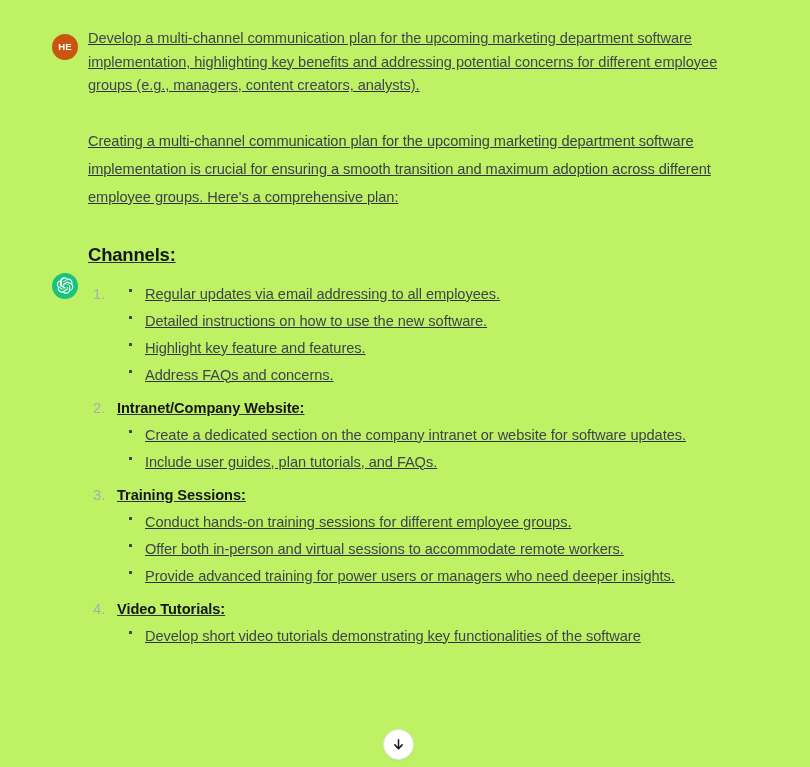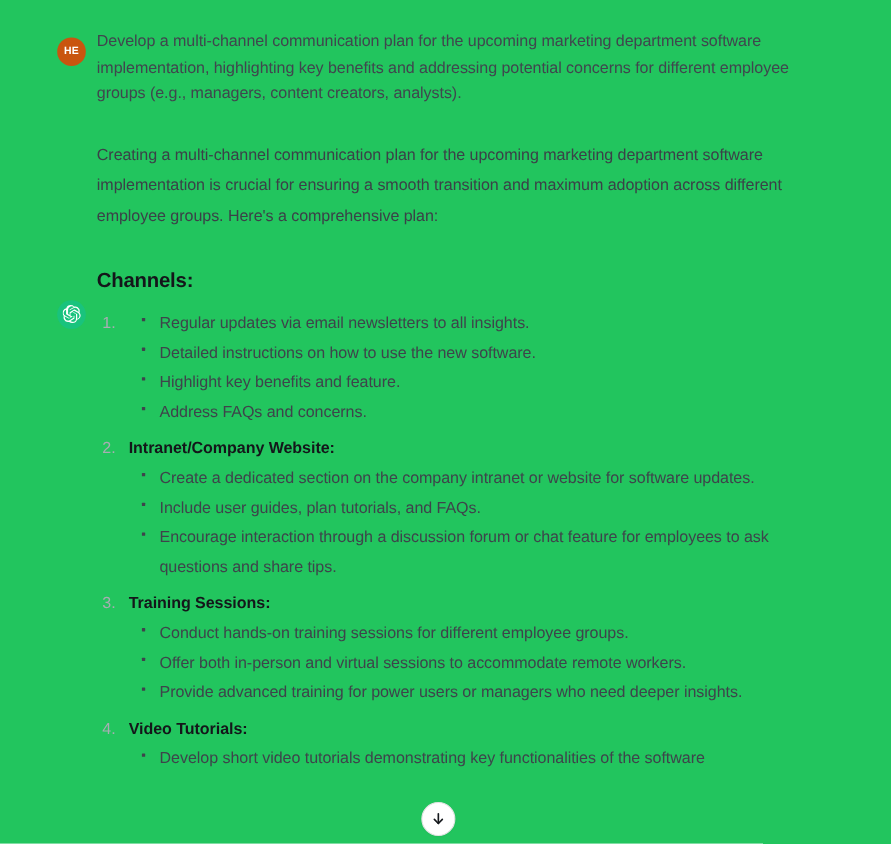--- a/index.html
+++ b/index.html
@@ -14,22 +14,23 @@
   body {
     font-family: "Liberation Sans", "DejaVu Sans", sans-serif;
     color: #2d333a;
     -webkit-font-smoothing: antialiased;
   }
 
   .conversation {
     position: relative;
     width: 810px;
     height: 767px;
-    background: #22c55e;
+    background: #bef264;
     overflow: hidden;
+    text-decoration: underline;
   }
 
   
   .message {
     position: relative;
     padding-left: 88px;
   }
   .msg-user { padding-top: 27px; }
   .msg-assistant { padding-top: 29px; }
 
@@ -189,33 +190,32 @@
     </div>
 
     <p class="body-text">Creating a multi-channel communication plan for the upcoming marketing department software implementation is crucial for ensuring a smooth transition and maximum adoption across different employee groups. Here's a comprehensive plan:</p>
 
     <h3 class="section-heading">Channels:</h3>
 
     <ol class="outline">
 
       <li>
         <ul class="sub">
-          <li>Regular updates via email newsletters to all insights.</li>
+          <li>Regular updates via email addressing to all employees.</li>
           <li>Detailed instructions on how to use the new software.</li>
-          <li>Highlight key benefits and feature.</li>
+          <li>Highlight key feature and features.</li>
           <li>Address FAQs and concerns.</li>
         </ul>
       </li>
 
       <li>
         <span class="item-title">Intranet/Company Website:</span>
         <ul class="sub">
           <li>Create a dedicated section on the company intranet or website for software updates.</li>
           <li>Include user guides, plan tutorials, and FAQs.</li>
-          <li>Encourage interaction through a discussion forum or chat feature for employees to ask questions and share tips.</li>
         </ul>
       </li>
 
       <li>
         <span class="item-title">Training Sessions:</span>
         <ul class="sub">
           <li>Conduct hands-on training sessions for different employee groups.</li>
           <li>Offer both in-person and virtual sessions to accommodate remote workers.</li>
           <li>Provide advanced training for power users or managers who need deeper insights.</li>
         </ul>

